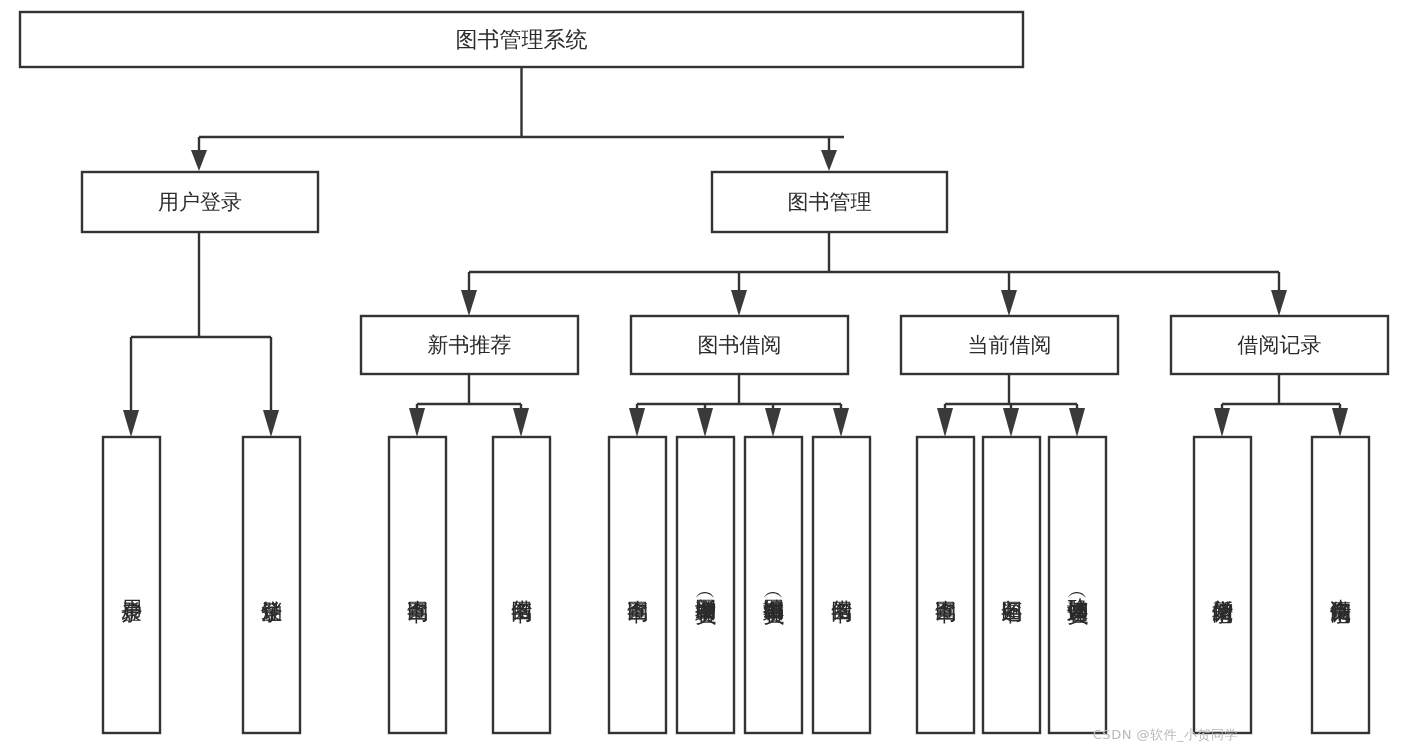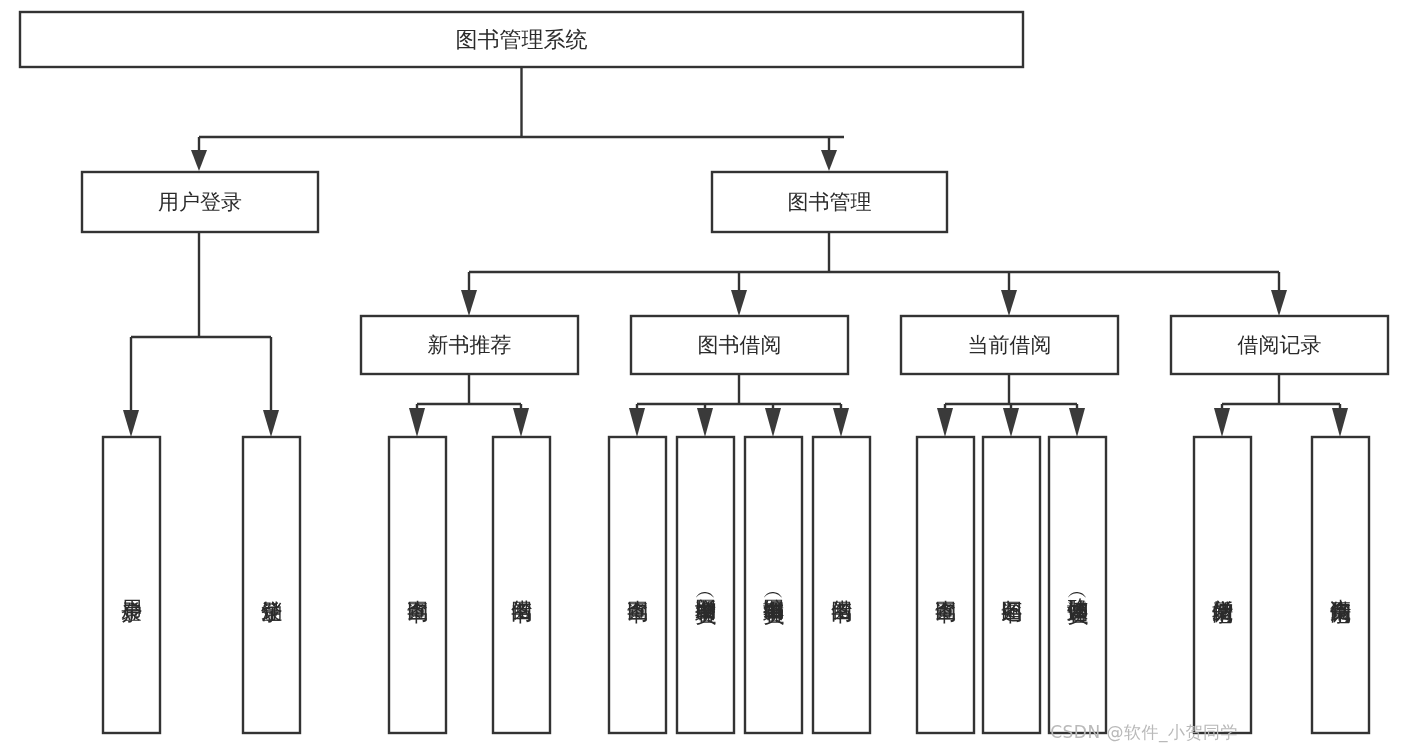--- a/index.html
+++ b/index.html
@@ -72,21 +72,21 @@
     display: flex;
     align-items: center;
     justify-content: center;
     pointer-events: none;
   }
   #watermark {
     position: absolute;
     right: 8px;
     bottom: 3px;
     font-family: "DejaVu Sans", "Liberation Sans", sans-serif;
-    font-size: 17px;
+    font-size: 13px;
     color: #b9b9b9;
     letter-spacing: 0.5px;
     white-space: nowrap;
   }
 </style>
 </head>
 <body>
 
 <div id="diagram-root">
 

